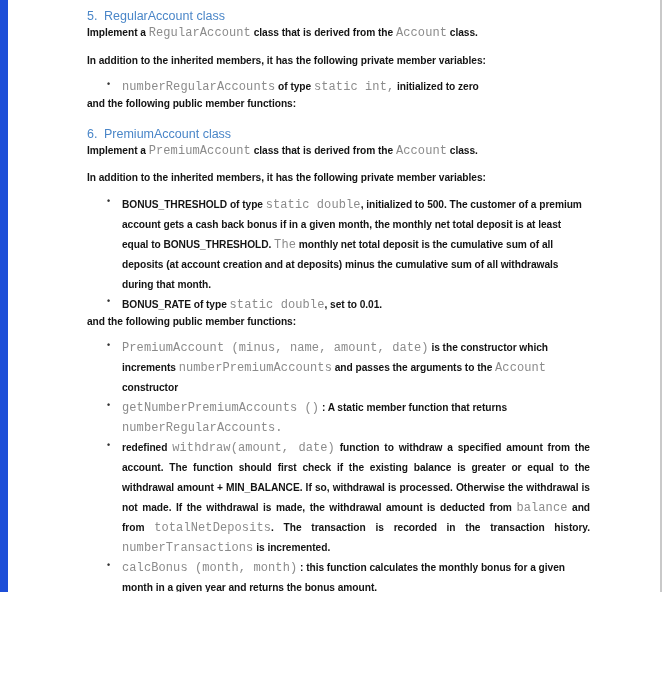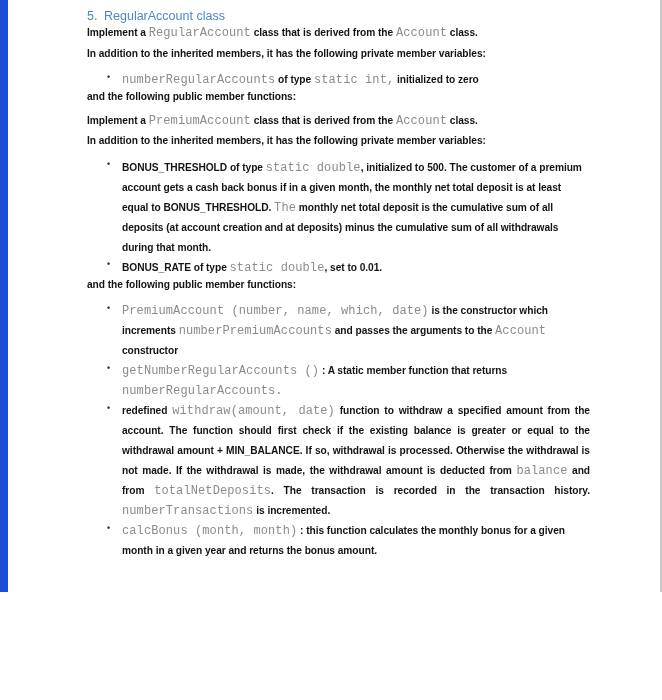--- a/index.html
+++ b/index.html
@@ -46,21 +46,21 @@
 
   
   p.body {
     margin: 0;
     font-size: 10.2px;
     line-height: 13.5px;
     font-weight: 600;
     color: #141414;
     letter-spacing: -0.05px;
   }
-  p.gap { margin-top: 6px; }
+  p.gap { margin-top: 13px; }
 
   
   code, .code {
     font-family: "Liberation Mono", "DejaVu Sans Mono", monospace;
     font-size: 12px;
     font-weight: 400;
     color: #8b8b8b;
     letter-spacing: 0.1px;
   }
 
@@ -108,36 +108,37 @@
 
     <ul class="blist list-gap">
       <li><code class="code">numberRegularAccounts</code><span> of type </span><code class="code">static int,</code><span>  initialized to zero</span></li>
     </ul>
 
     <p class="body after-list">and the following public member functions:</p>
 
     <ul class="blist list-gap">
     </ul>
 
+    <h2 class="sect sect-2"><span class="num">6.</span><span>PremiumAccount class</span></h2>
 
     <p class="body"><span>Implement a </span><code class="code">PremiumAccount</code><span> class that is derived from the </span><code class="code">Account</code><span> class.</span></p>
 
     <p class="body gap">In addition to the inherited members, it has the following private member variables:</p>
 
     <ul class="blist list-gap">
       <li><span>BONUS_THRESHOLD of type </span><code class="code">static double</code><span>, initialized to 500. The customer of a premium account gets a cash back bonus if in a given month, the monthly net total deposit is at least equal to BONUS_THRESHOLD. </span><code class="code">The</code><span>  monthly net total deposit  is the cumulative sum of all deposits (at account creation and at deposits) minus the cumulative sum of all withdrawals during that month.</span></li>
       <li><span>BONUS_RATE of type </span><code class="code">static double</code><span>, set to 0.01.</span></li>
     </ul>
 
     <p class="body after-list">and the following public member functions:</p>
 
     <ul class="blist list-gap">
-      <li><code class="code">PremiumAccount (number,  name,  which,  date)</code><span> is the constructor which increments </span><code class="code">numberPremiumAccounts</code><span> and passes the arguments to the </span><code class="code">Account</code><span> constructor</span></li>
+      <li><code class="code">PremiumAccount (minus,  name,  amount,  date)</code><span> is the constructor which increments </span><code class="code">numberPremiumAccounts</code><span> and passes the arguments to the </span><code class="code">Account</code><span> constructor</span></li>
 
-      <li><code class="code">getNumberRegularAccounts ()</code><span> : A static member function that returns </span><code class="code">numberRegularAccounts.</code></li>
+      <li><code class="code">getNumberPremiumAccounts ()</code><span> : A static member function that returns </span><code class="code">numberRegularAccounts.</code></li>
 
       <li class="just"><span>redefined </span><code class="code">withdraw(amount,  date)</code><span> function to withdraw a specified amount from the account. The function should first check if the existing balance is greater or equal to the withdrawal amount + MIN_BALANCE. If so, withdrawal is processed.  Otherwise the withdrawal is not made. If the withdrawal is made, the withdrawal amount is deducted from </span><code class="code">balance</code><span> and from </span><code class="code">totalNetDeposits</code><span>. The transaction is recorded in the transaction history. </span><code class="code">numberTransactions</code><span> is incremented.</span></li>
 
 
       <li><code class="code">calcBonus (month,  month)</code><span> : this function calculates the monthly bonus for a given month in a given year and returns the bonus amount.</span></li>
     </ul>
 
   </div>
 </div>
 

